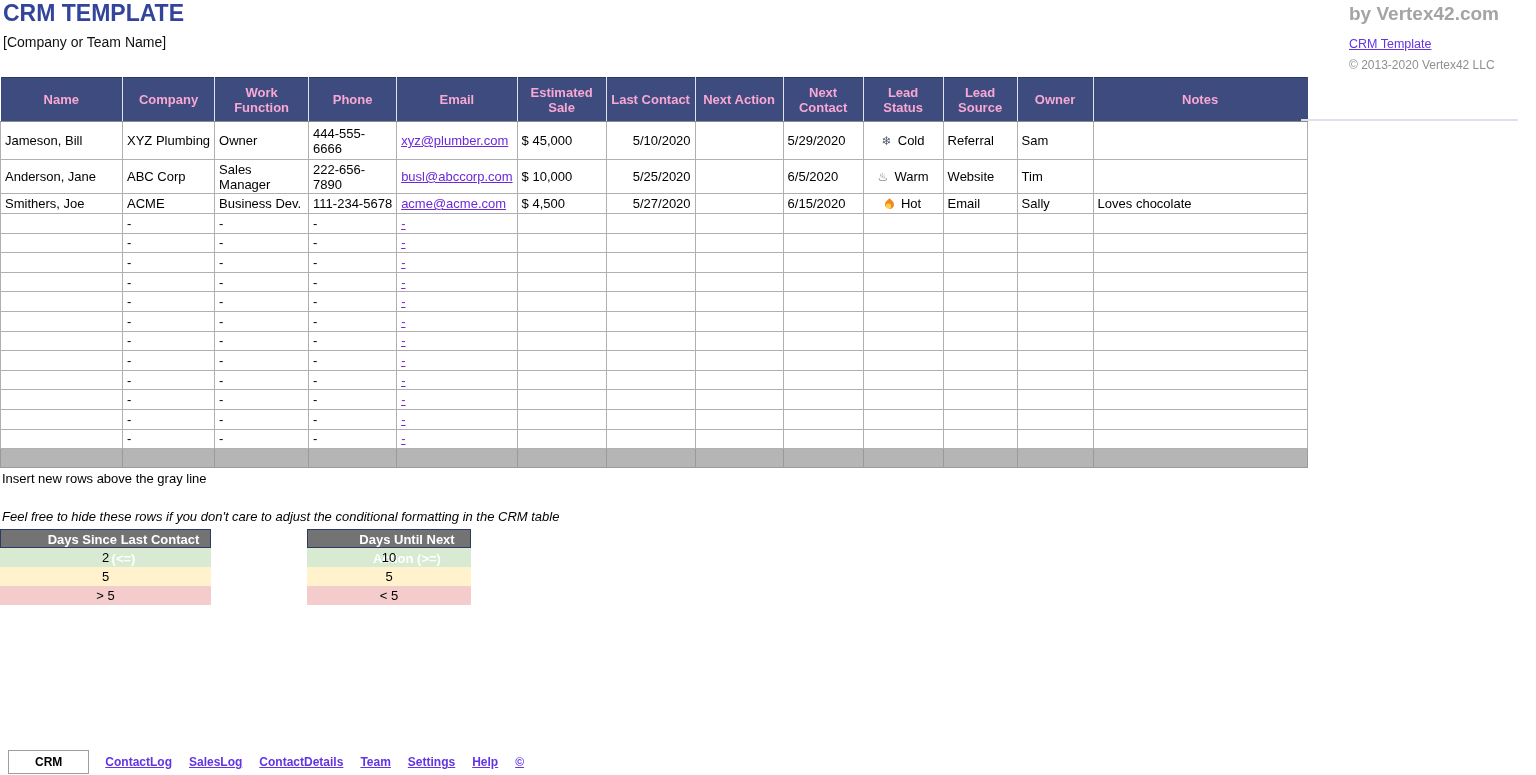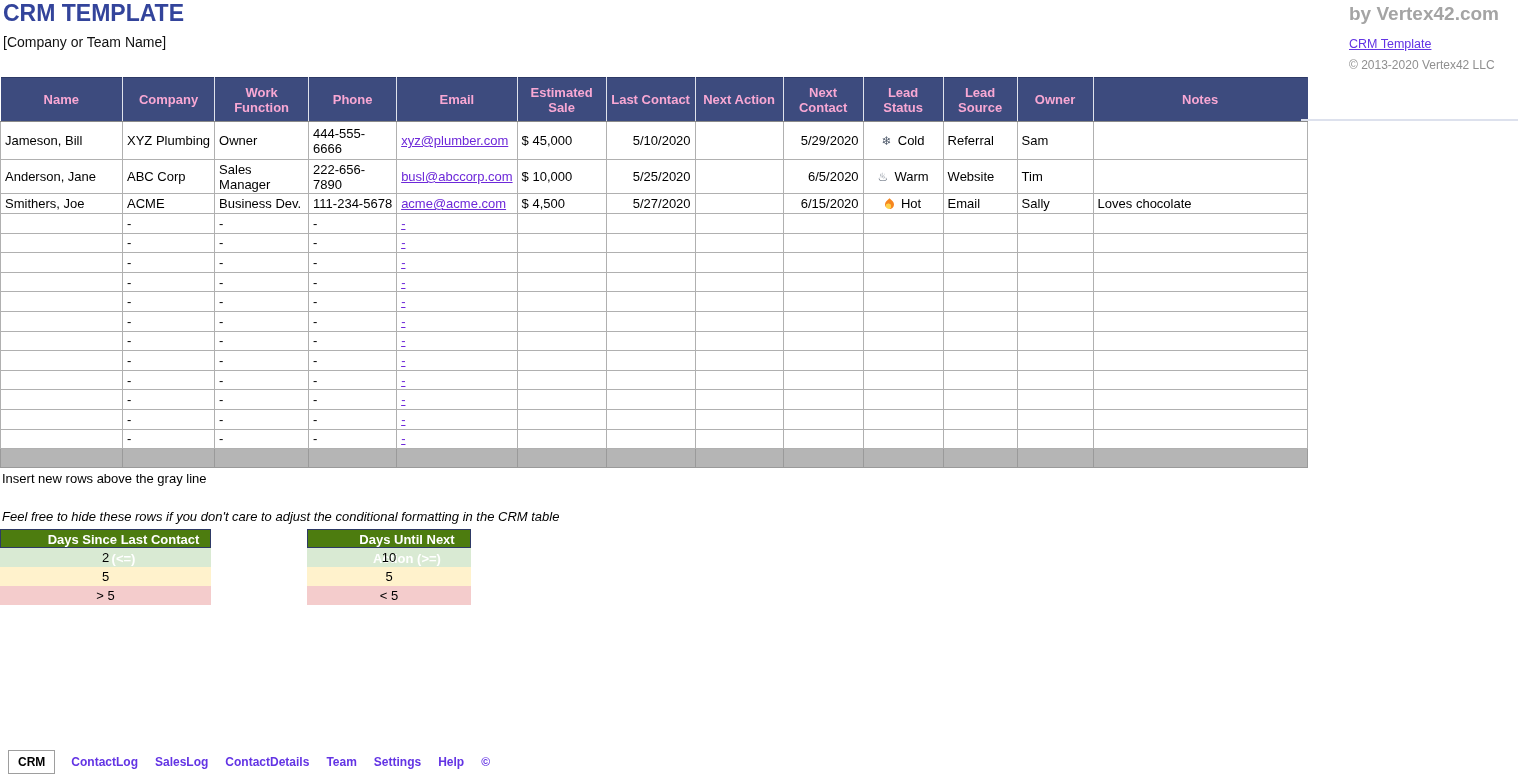--- a/index.html
+++ b/index.html
@@ -22,44 +22,44 @@
   }
   table.crm th:last-child { border-right:1px solid #3d4b7e; }
   table.crm td { background:#fff; border:1px solid #b0b0b0; padding:1px 4px; font-size:13px; }
   tr.row-tall1 { height:38px;margin-top:16px; } tr.row-tall2 { height:34px; } tr.row-short { height:20px; }
   tr.row-empty { height:19.6px; }
   td.gray { background:#f2f2f2; }
   td.pink { background:#f1cac6; }
   td.cell-sale { text-align:left; padding-right:20px; }
   td.cell-last { text-align:right; padding-right:12px; }
   td.cell-action, td.cell-status { text-align:center; }
-  td.cell-next { text-align:right; padding-right:8px; }
+  td.cell-next { padding-right:8px; }
   td.tone-cold { background:#ccd9f1; }
   td.tone-warm { background:#fbe7cd; }
   td.tone-hot  { background:#dfa8a0; }
   .status-icon { display:inline-block; margin-right:6px; color:#4f5a6b; font-size:12px; }
   .flame-icon { display:inline-block; width:9px; height:9px; margin:0 7px -1px 0;
     background:radial-gradient(circle at 55% 72%, #ffd24a 0 2.5px, #f6861f 3px);
     border-radius:0 50% 50% 50%; transform:rotate(45deg); }
   tr.gray-row td { background:#b5b5b5; border:1px solid #9a9a9a; height:19px; }
   a.cell-link { color:#6d28d9; text-decoration:underline; cursor:pointer; }
 
   .header-right-line { position:absolute; left:1301px; top:119px; width:217px; height:2px; background:#dde1ed; }
 
   .insert-note { position:absolute; left:2px; top:471px; font-size:13px; }
   .hide-note { position:absolute; left:2px; top:509px; font-size:13px; font-style:italic; }
 
   .legend { position:absolute; top:529px; }
-  .legend-header { height:19px; line-height:19px; background:#4d7c0f; color:#fff; font-weight:bold; text-align:center; font-size:13px; border:1px solid #2e3a66;padding-left:36px; }
+  .legend-header { height:19px; line-height:19px; background:#737373; color:#fff; font-weight:bold; text-align:center; font-size:13px; border:1px solid #2e3a66;padding-left:36px; }
   .legend-row { height:19px; line-height:19px; text-align:center; font-size:13px; }
   .tone-green { background:#d9ead3; } .tone-yellow { background:#fff2cc; } .tone-red { background:#f4cccc; }
 
   .tabbar { position:absolute; left:8px; top:750px; display:flex; align-items:center; }
-  .tab-active { border:1px solid #9e9e9e; background:#fff; color:#000; font-size:12px; font-weight:bold; padding:4px 9px; margin-right:16px; cursor:pointer; }
-  .tab-link { font-size:12px; font-weight:bold; color:#6334e4; margin-right:17px; cursor:pointer; }
+  .tab-active { border:1px solid #9e9e9e; background:#fff; color:#000; font-size:12px; font-weight:bold; padding:4px 26px; margin-right:16px; cursor:pointer; }
+  .tab-link { font-size:12px; font-weight:bold; color:#6334e4; text-decoration:underline; margin-right:17px; cursor:pointer; }
 </style>
 </head>
 <body>
 
 <div class="page-title">CRM TEMPLATE</div>
 <div class="page-subtitle">[Company or Team Name]</div>
 
 <div class="branding">
   <div class="byline">by Vertex42.com</div>
   <a class="brand-link">CRM Template</a>

